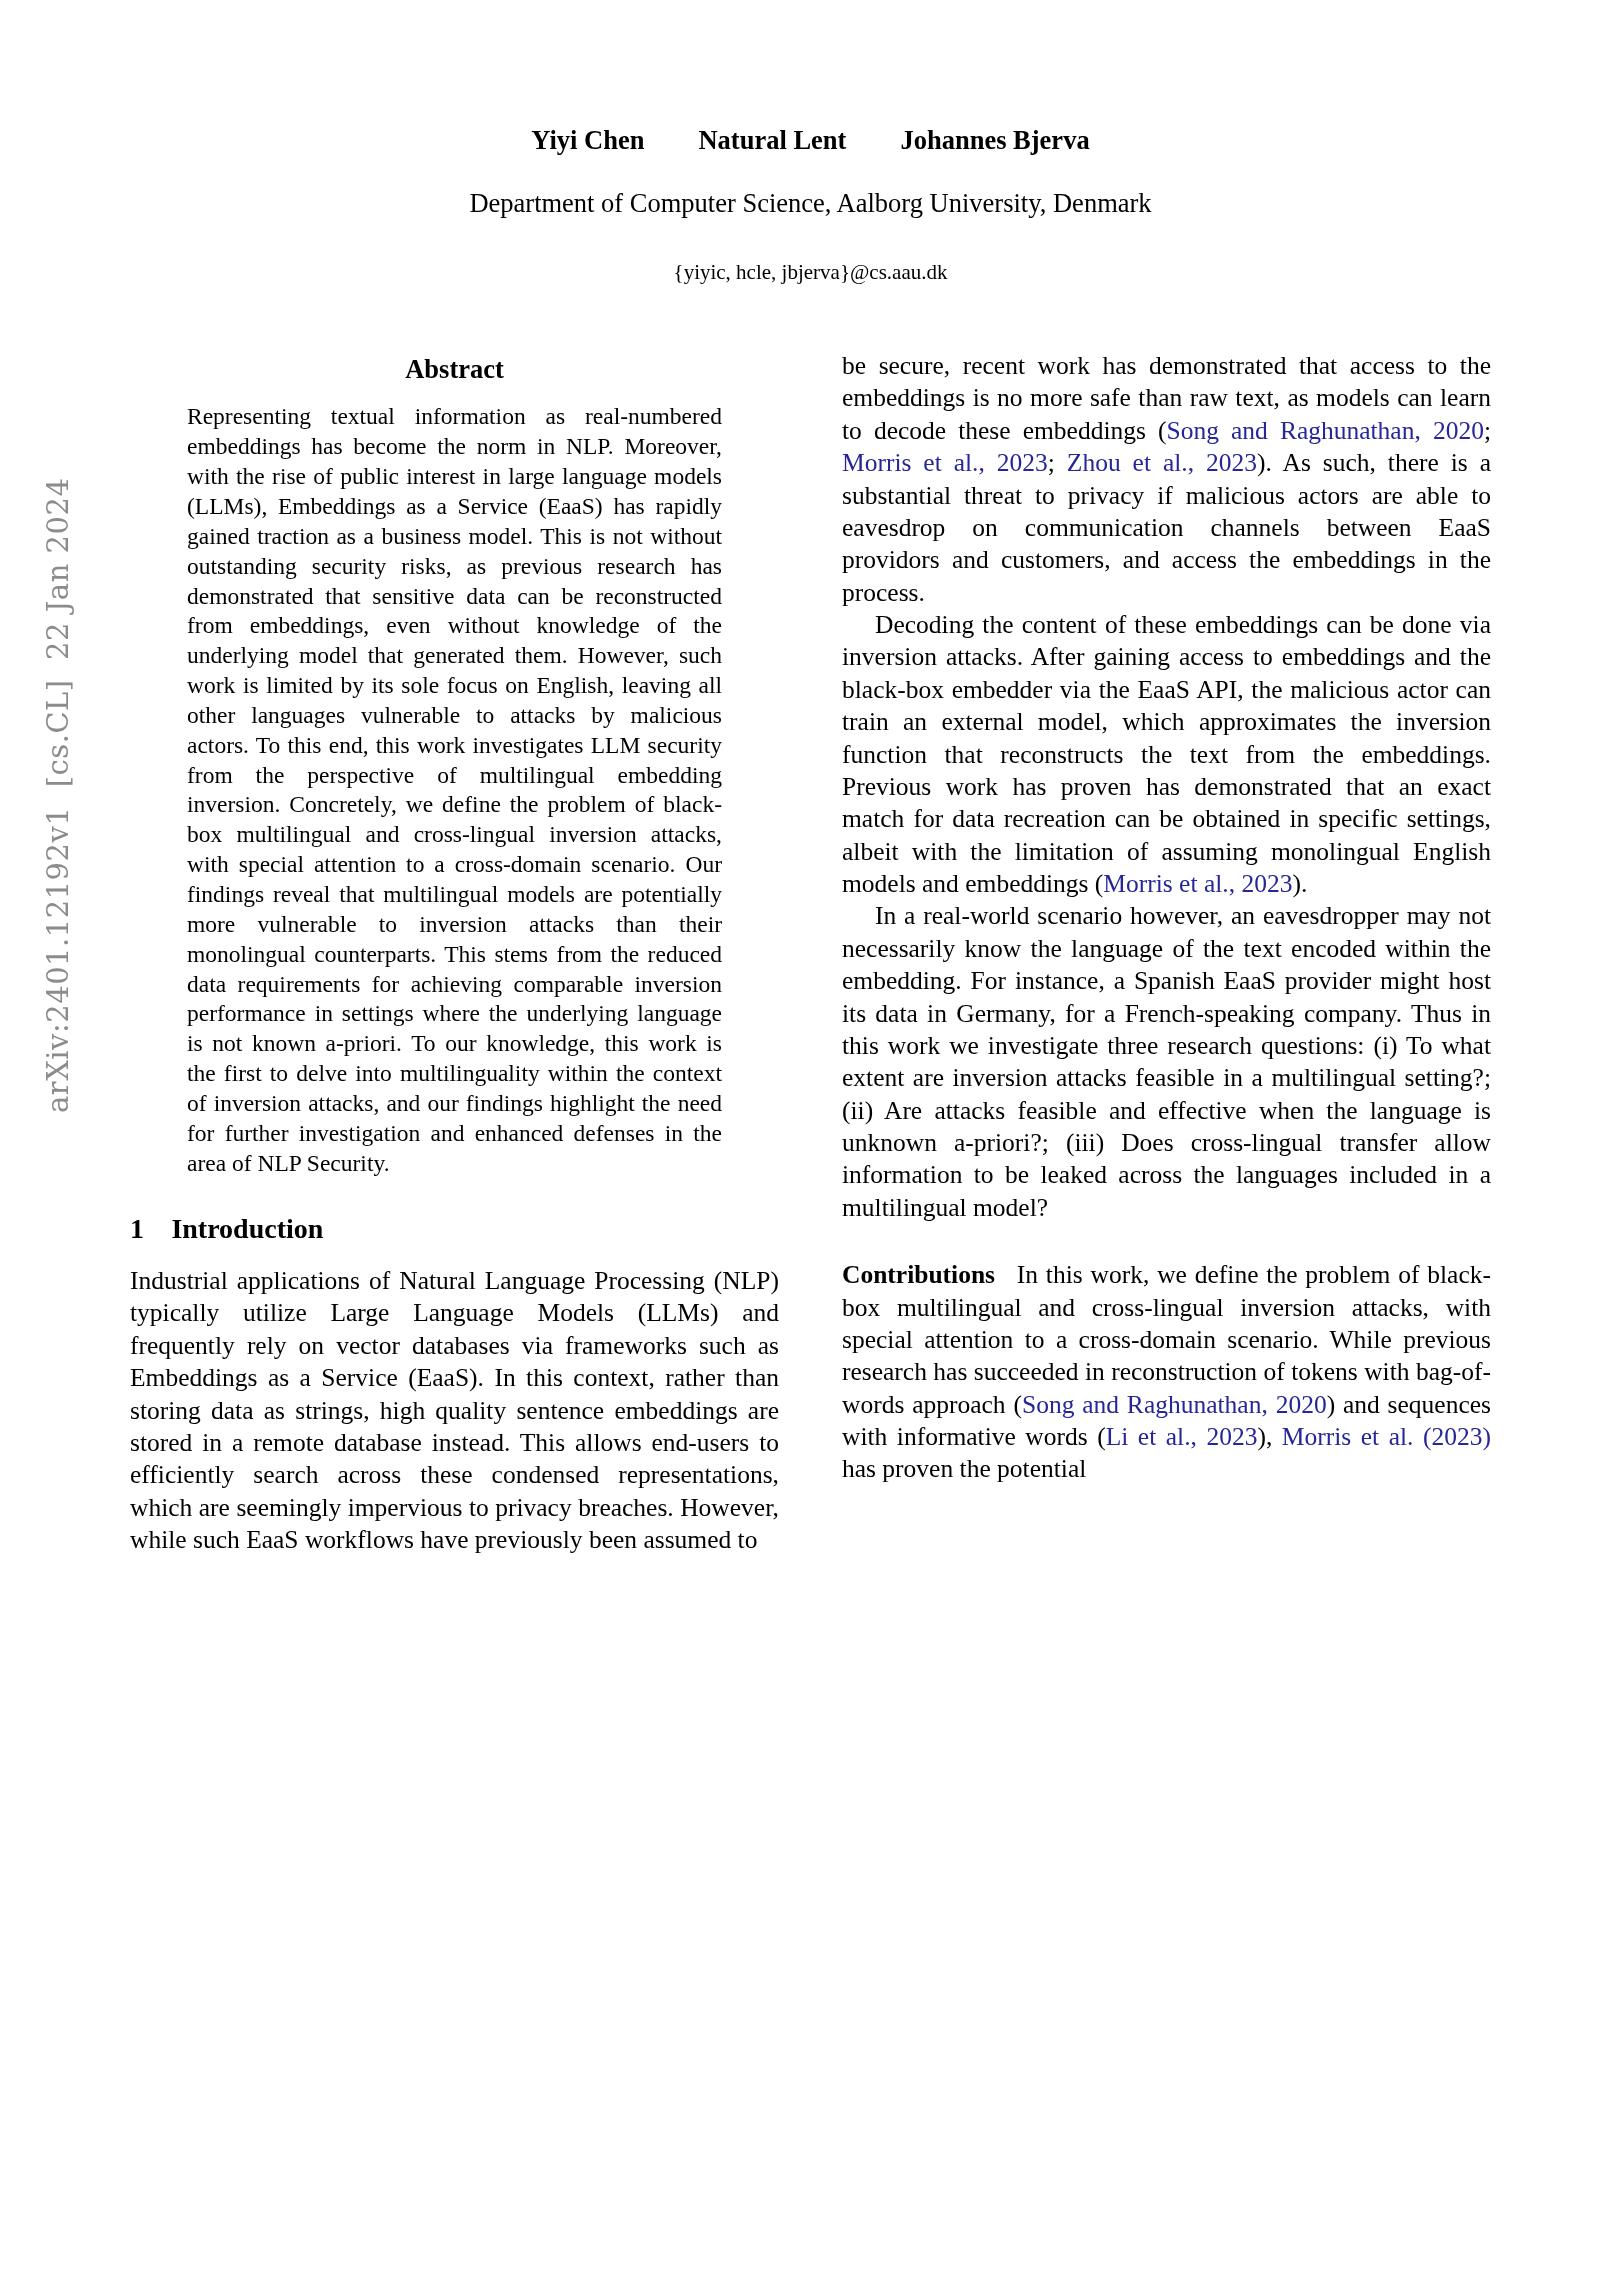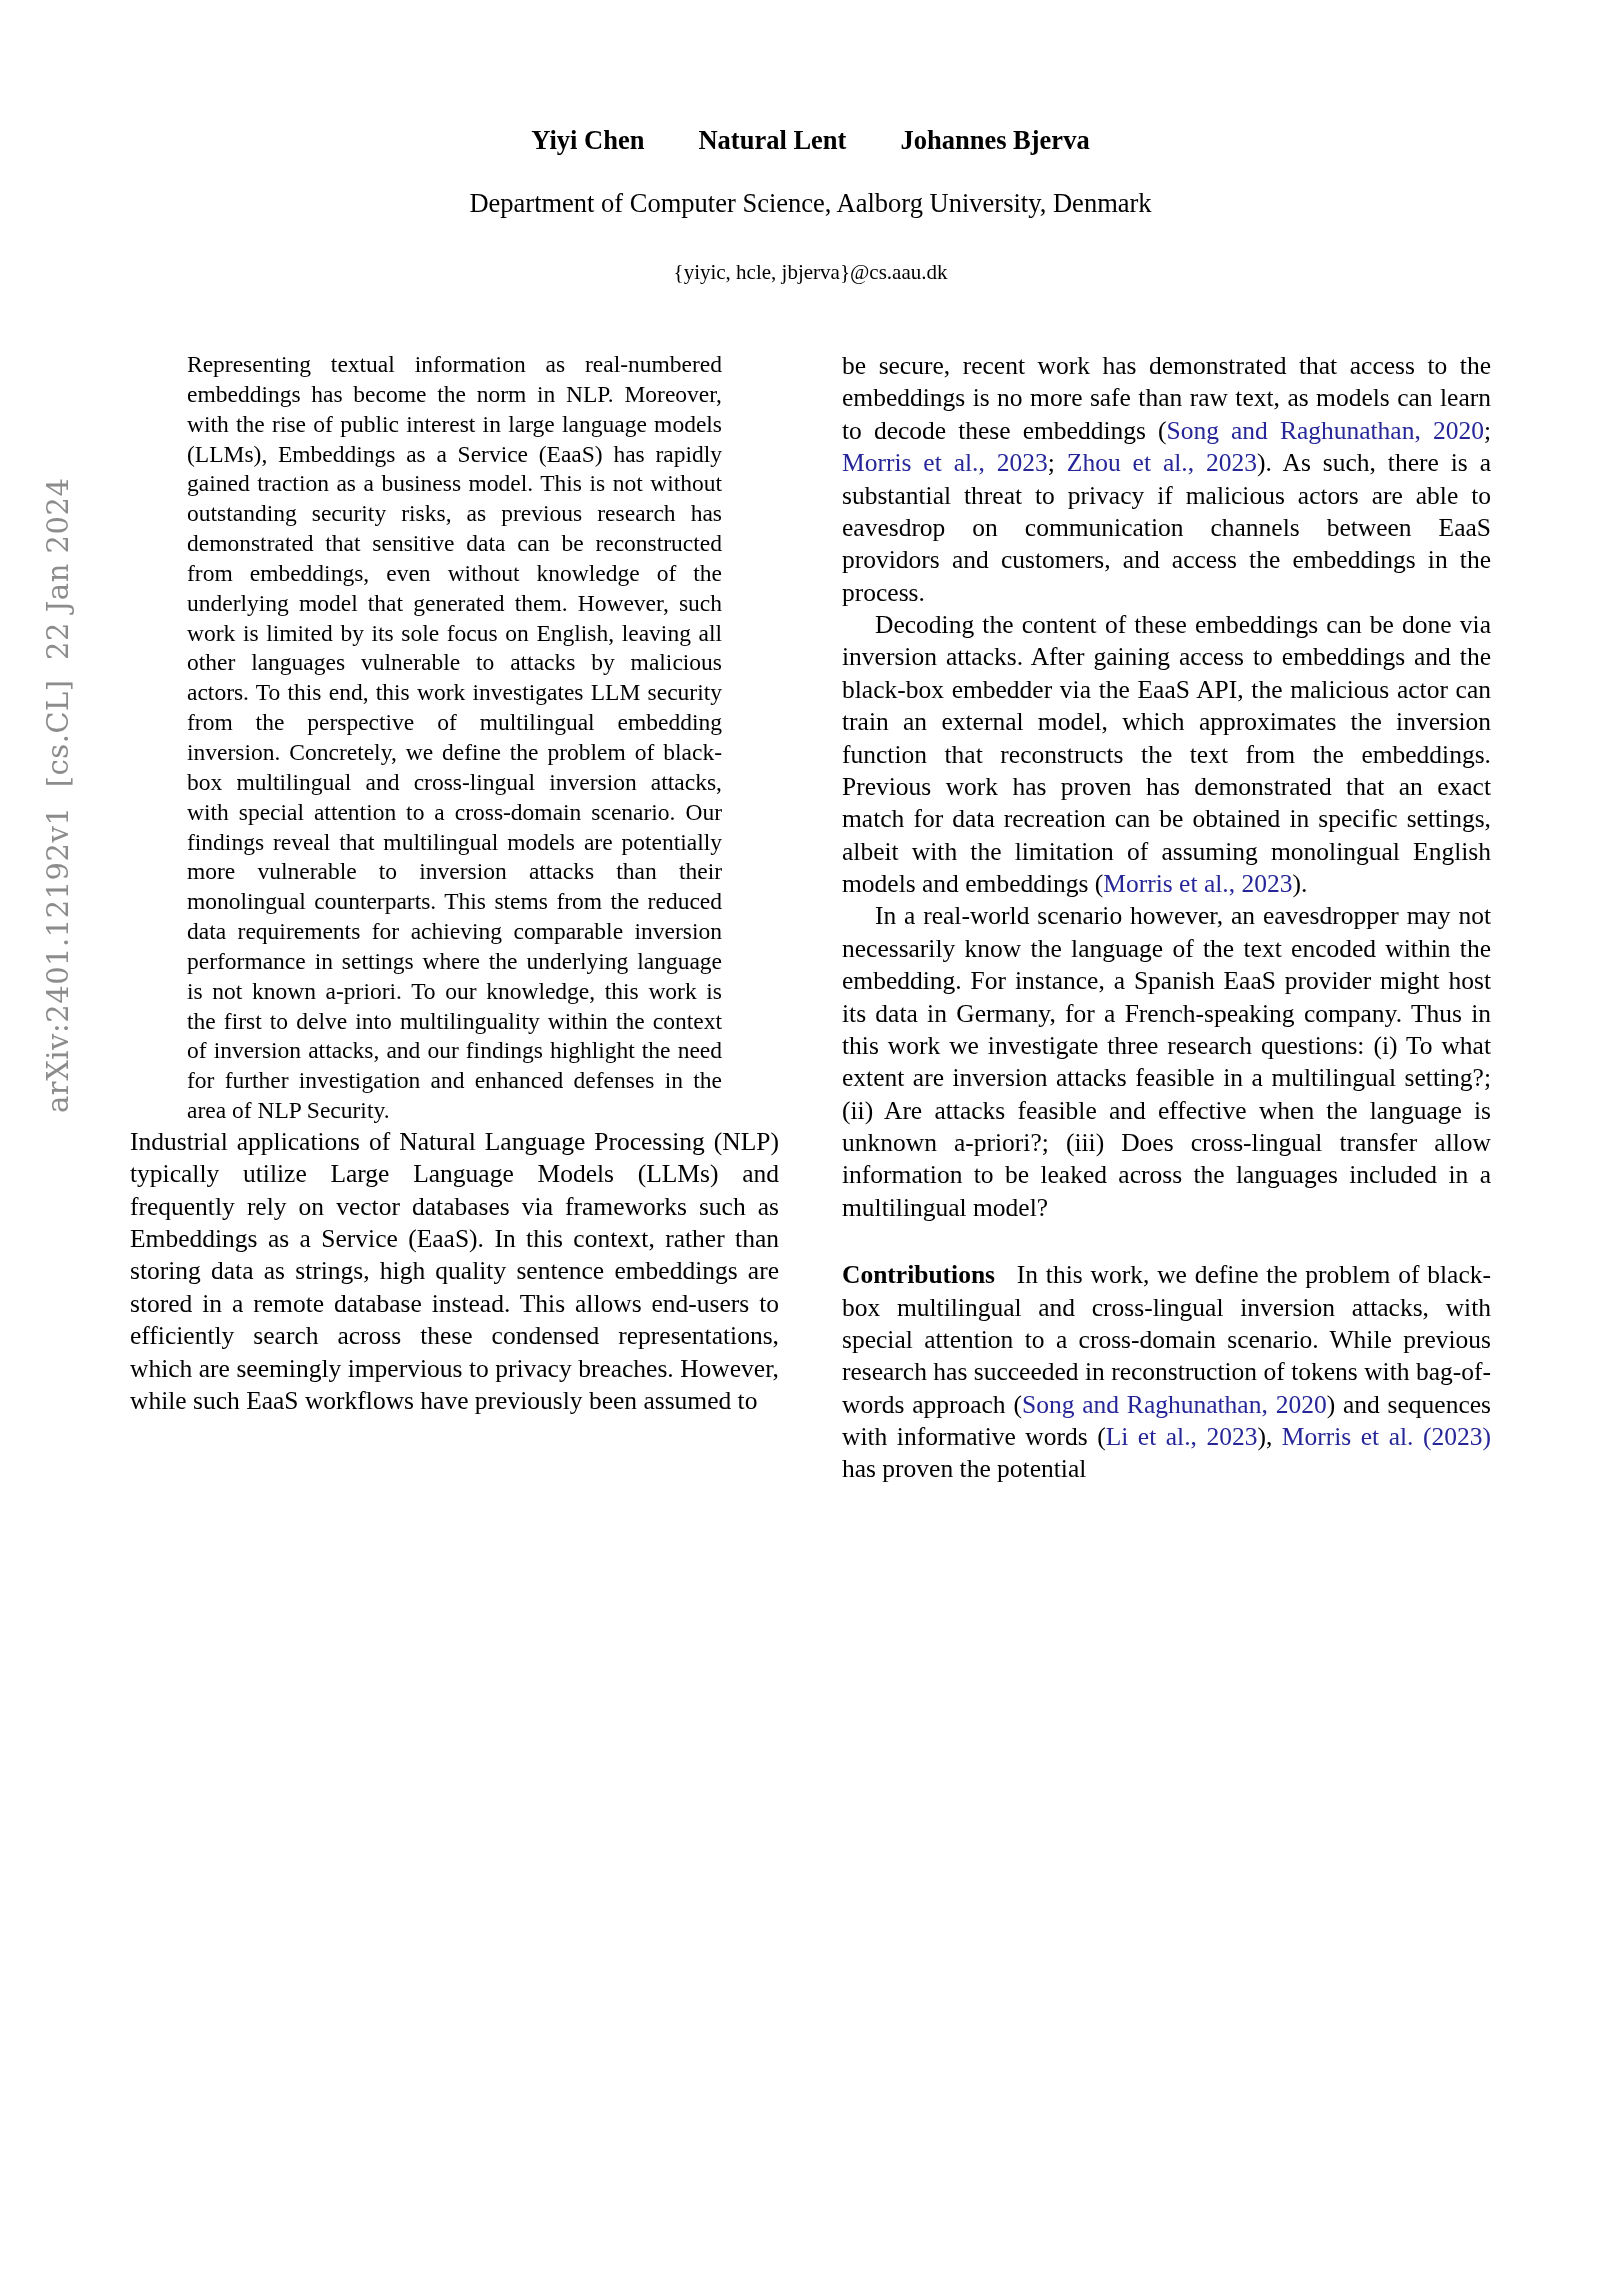--- a/index.html
+++ b/index.html
@@ -99,22 +99,26 @@
       <span class="author">Natural Lent</span>
       <span class="author">Johannes Bjerva</span>
     </div>
     <div class="affiliation">Department of Computer Science, Aalborg University, Denmark</div>
     <div class="email">{yiyic, hcle, jbjerva}@cs.aau.dk</div>
   </header>
 
   <div class="columns">
 
     <div class="col">
+      <h2 class="abstract-heading">Abstract</h2>
       <p class="abstract-text"><span>Representing textual information as real-numbered embeddings has become the norm in NLP. Moreover, with the rise of public interest in large language models (LLMs), Embeddings as a Service (EaaS) has rapidly gained traction as a business model. This is not without outstanding security risks, as previous research has demonstrated that sensitive data can be reconstructed from embeddings, even without knowledge of the underlying model that generated them. However, such work is limited by its sole focus on English, leaving all other languages vulnerable to attacks by malicious actors. To this end, this work investigates LLM security from the perspective of </span><span class="seg-i">multilingual</span><span> embedding inversion. Concretely, we define the problem of black-box multilingual and cross-lingual inversion attacks, with special attention to a cross-domain scenario. Our findings reveal that multilingual models are potentially more vulnerable to inversion attacks than their monolingual counterparts. This stems from the reduced data requirements for achieving comparable inversion performance in settings where the underlying language is not known a-priori. To our knowledge, this work is the first to delve into multilinguality within the context of inversion attacks, and our findings highlight the need for further investigation and enhanced defenses in the area of NLP Security.</span></p>
 
+      <h2 class="section-heading">
+        <span class="sec-num">1</span><span class="sec-title">Introduction</span>
+      </h2>
       <p class="body-par noindent"><span>Industrial applications of Natural Language Processing (NLP) typically utilize Large Language Models (LLMs) and frequently rely on vector databases via frameworks such as Embeddings as a Service (EaaS). In this context, rather than storing data as strings, high quality sentence embeddings are stored in a remote database instead. This allows end-users to efficiently search across these condensed representations, which are seemingly impervious to privacy breaches. However, while such EaaS workflows have previously been assumed to</span></p>
     </div>
 
     <div class="col">
       <p class="body-par noindent"><span>be secure, recent work has demonstrated that access to the embeddings is no more safe than raw text, as models can learn to decode these embeddings (</span><span class="seg-c">Song and Raghunathan, 2020</span><span>; </span><span class="seg-c">Morris et al., 2023</span><span>; </span><span class="seg-c">Zhou et al., 2023</span><span>). As such, there is a substantial threat to privacy if malicious actors are able to eavesdrop on communication channels between EaaS providors and customers, and access the embeddings in the process.</span></p>
       <p class="body-par"><span>Decoding the content of these embeddings can be done via </span><span class="seg-i">inversion attacks</span><span>. After gaining access to embeddings and the black-box embedder via the EaaS API, the malicious actor can train an external model, which approximates the inversion function that reconstructs the text from the embeddings. Previous work has proven has demonstrated that an </span><span class="seg-i">exact match</span><span> for data recreation can be obtained in specific settings, albeit with the limitation of assuming monolingual English models and embeddings (</span><span class="seg-c">Morris et al., 2023</span><span>).</span></p>
       <p class="body-par"><span>In a real-world scenario however, an eavesdropper may not necessarily know the language of the text encoded within the embedding. For instance, a Spanish EaaS provider might host its data in Germany, for a French-speaking company. Thus in this work we investigate three research questions: (i) To what extent are inversion attacks feasible in a multilingual setting?; (ii) Are attacks feasible and effective when the language is unknown a-priori?; (iii) Does cross-lingual transfer allow information to be leaked across the languages included in a multilingual model?</span></p>
       <p class="body-par noindent contributions"><span class="seg-b">Contributions</span><span>In this work, we define the problem of black-box multilingual and cross-lingual inversion attacks, with special attention to a cross-domain scenario. While previous research has succeeded in reconstruction of tokens with bag-of-words approach (</span><span class="seg-c">Song and Raghunathan, 2020</span><span>) and sequences with informative words (</span><span class="seg-c">Li et al., 2023</span><span>), </span><span class="seg-c">Morris et al. (2023)</span><span> has proven the potential</span></p>
     </div>
 

